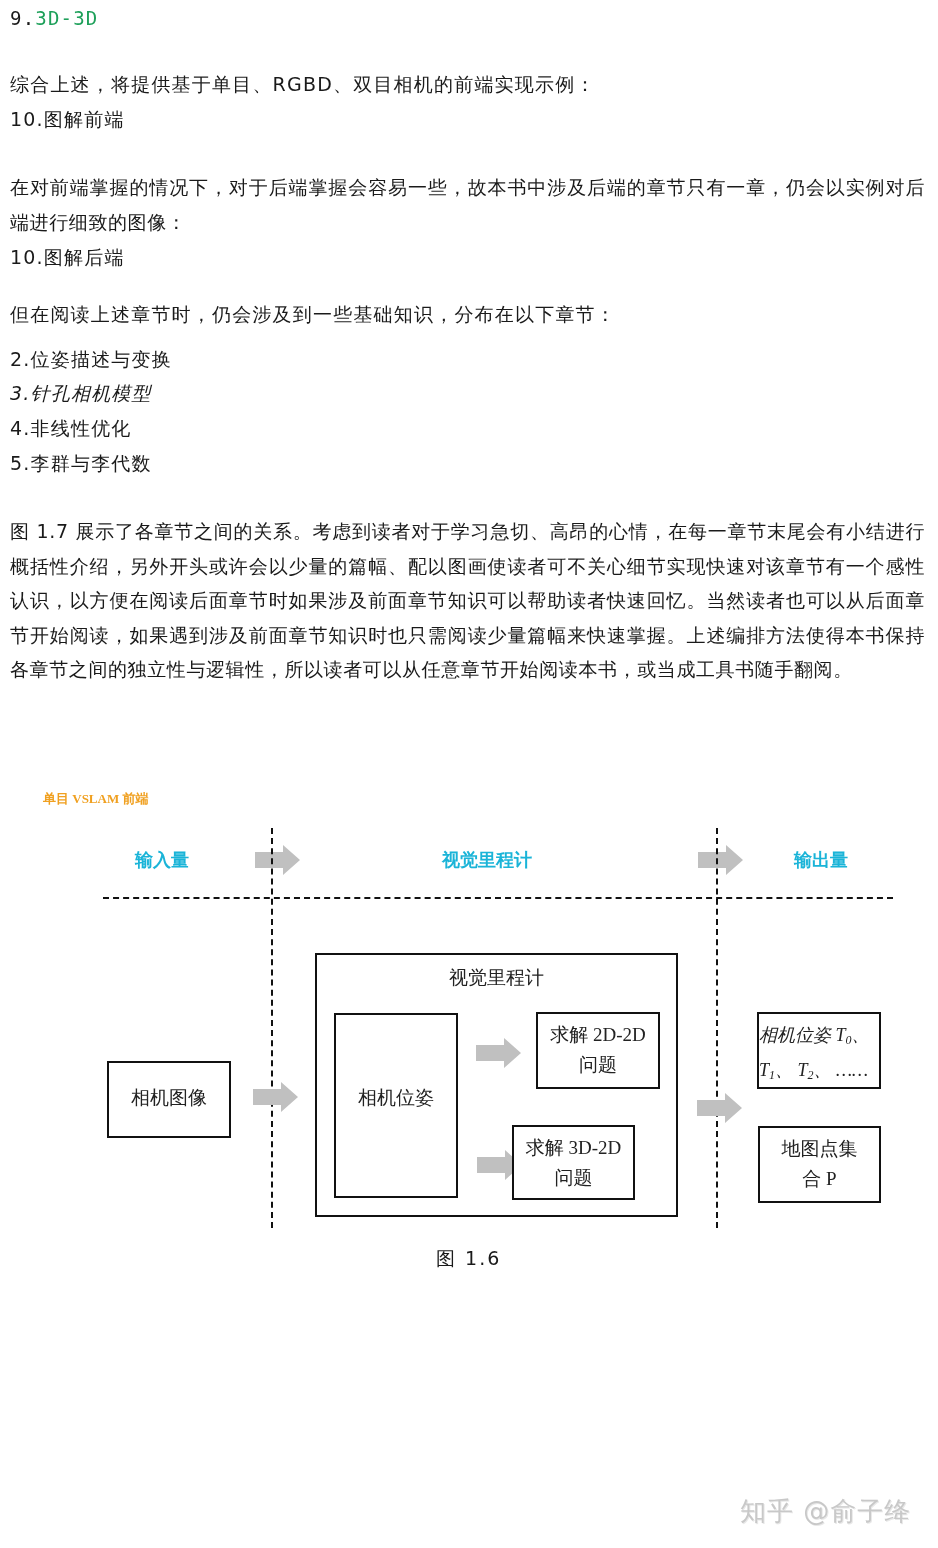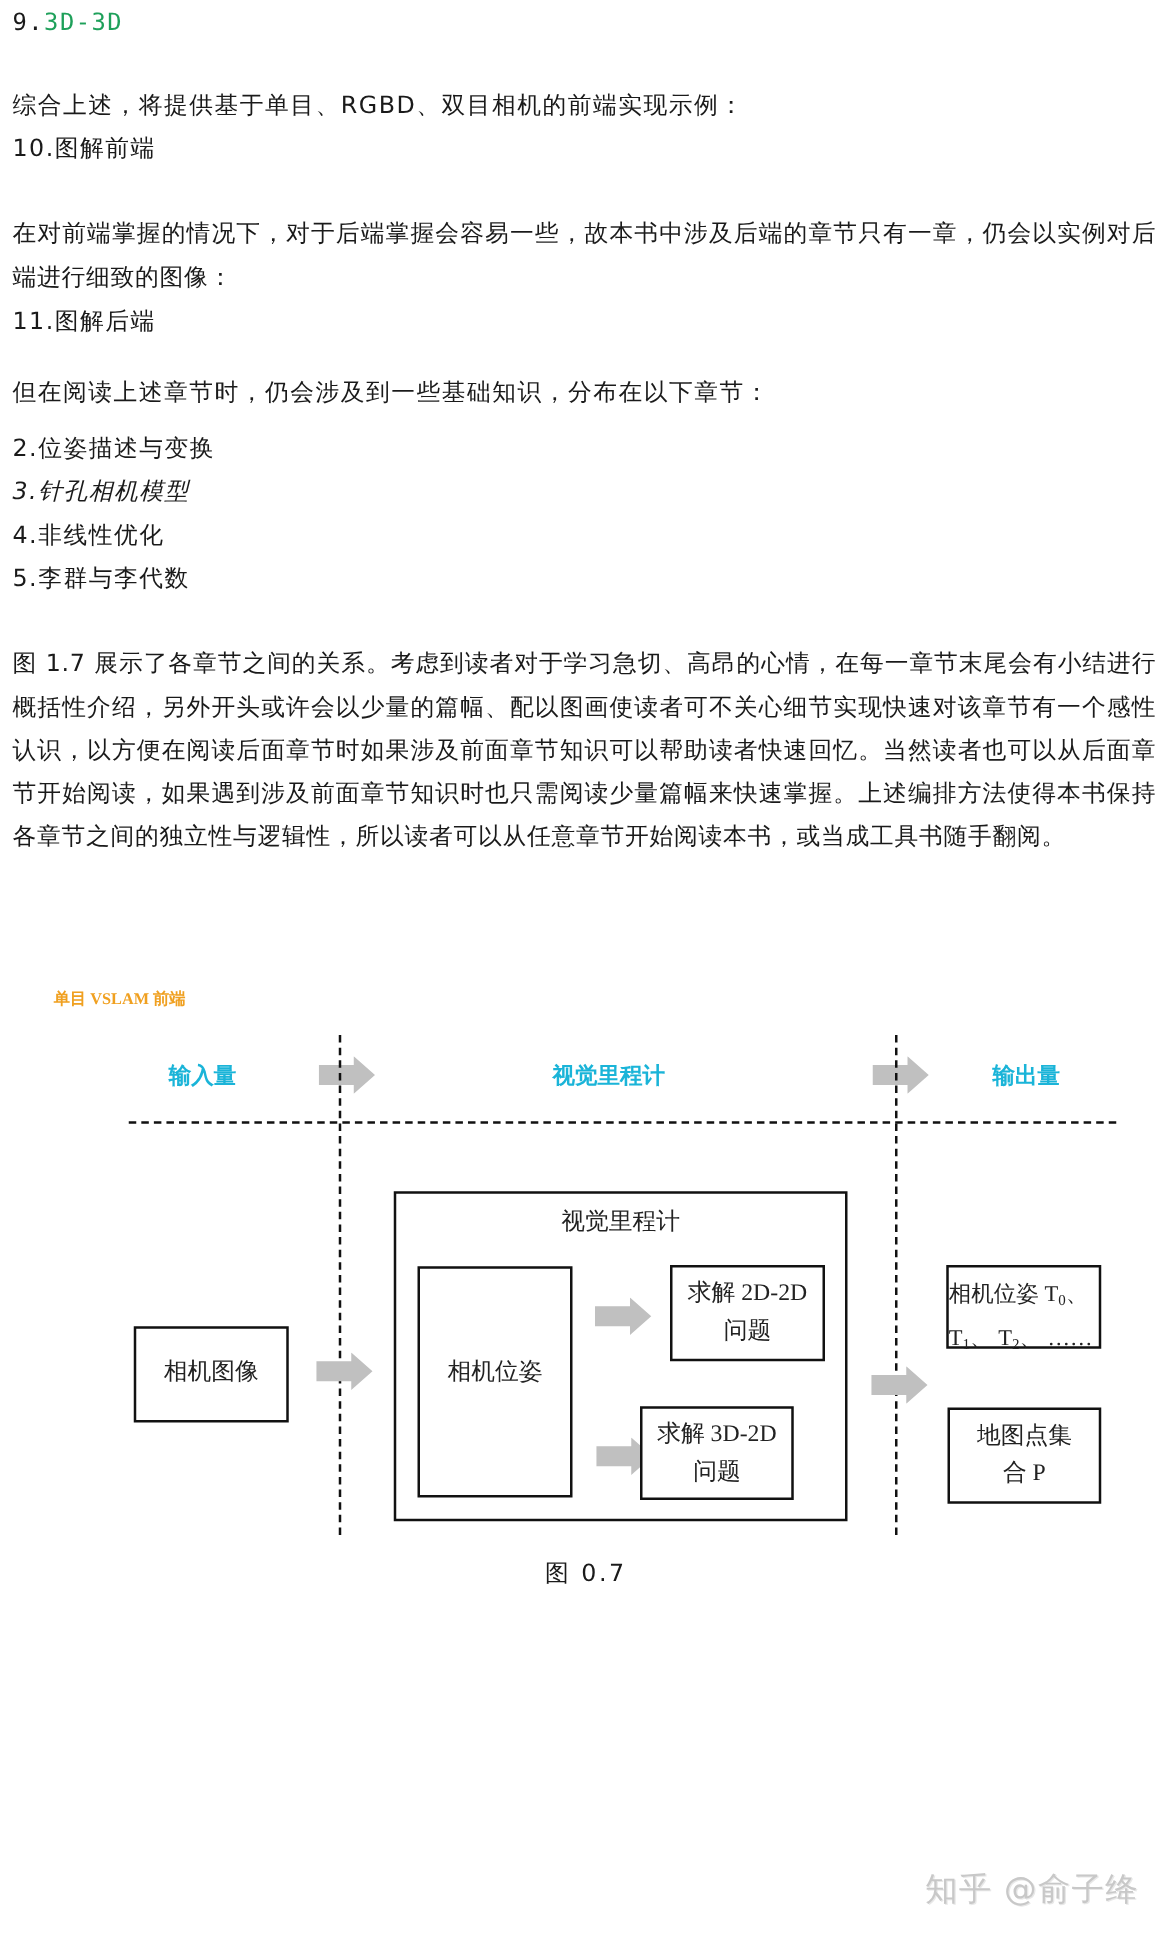--- a/index.html
+++ b/index.html
@@ -29,21 +29,21 @@
 <body>
 
 <div class="line" style="top:6px;">
   <span class="num">9.</span><span class="green">3D-3D</span>
 </div>
 
 <div class="line" style="top:72px;">综合上述，将提供基于单目、RGBD、双目相机的前端实现示例：</div>
 <div class="line" style="top:107px;">10.图解前端</div>
 
 <div class="para" style="top:170px;">在对前端掌握的情况下，对于后端掌握会容易一些，故本书中涉及后端的章节只有一章，仍会以实例对后端进行细致的图像：</div>
-<div class="line" style="top:245px;">11.图解后端</div>
+<div class="line" style="top:245px;">10.图解后端</div>
 
 <div class="line" style="top:302px;">但在阅读上述章节时，仍会涉及到一些基础知识，分布在以下章节：</div>
 <div class="line" style="top:347px;">2.位姿描述与变换</div>
 <div class="line" style="top:381px;font-style:italic;">3.针孔相机模型</div>
 <div class="line" style="top:416px;">4.非线性优化</div>
 <div class="line" style="top:451px;">5.李群与李代数</div>
 
 <div class="para" style="top:514px;">图 1.7 展示了各章节之间的关系。考虑到读者对于学习急切、高昂的心情，在每一章节末尾会有小结进行概括性介绍，另外开头或许会以少量的篇幅、配以图画使读者可不关心细节实现快速对该章节有一个感性认识，以方便在阅读后面章节时如果涉及前面章节知识可以帮助读者快速回忆。当然读者也可以从后面章节开始阅读，如果遇到涉及前面章节知识时也只需阅读少量篇幅来快速掌握。上述编排方法使得本书保持各章节之间的独立性与逻辑性，所以读者可以从任意章节开始阅读本书，或当成工具书随手翻阅。</div>
 
 <div>
@@ -93,25 +93,25 @@
   </div>
   <div class="box" style="left:512px; top:1125px; width:123px; height:75px; padding-top:6px;">
     <span class="t">求解 3D-2D</span>
     <span class="t">问题</span>
   </div>
 
   <svg class="arrow" style="left:697px; top:1093px;" width="46" height="30">
     <polygon points="0,7 28,7 28,0 45,15 28,30 28,23 0,23" fill="#c0c0c0"></polygon>
   </svg>
 
-  <div class="box" style="left:757px; top:1012px; width:124px; height:67px; padding-top:6px; text-align:left; font-size:18px; white-space:nowrap;">
+  <div class="box" style="left:757px; top:1012px; width:124px; height:77px; padding-top:6px; text-align:left; font-size:18px; white-space:nowrap;font-style:italic;">
     <span class="t"><span>相机位姿 T</span><sub>0</sub><span>、</span></span>
     <span class="t"><span>T</span><sub>1</sub><span>、 T</span><sub>2</sub><span>、 ……</span></span>
   </div>
   <div class="box" style="left:758px; top:1126px; width:123px; height:77px; padding-top:6px;">
     <span class="t">地图点集</span>
     <span class="t">合 P</span>
   </div>
 
-  <div class="caption">图 0.7</div>
+  <div class="caption">图 1.6</div>
 </div>
 
 <div class="watermark">知乎 @俞子绛</div>
 
 </body></html>

